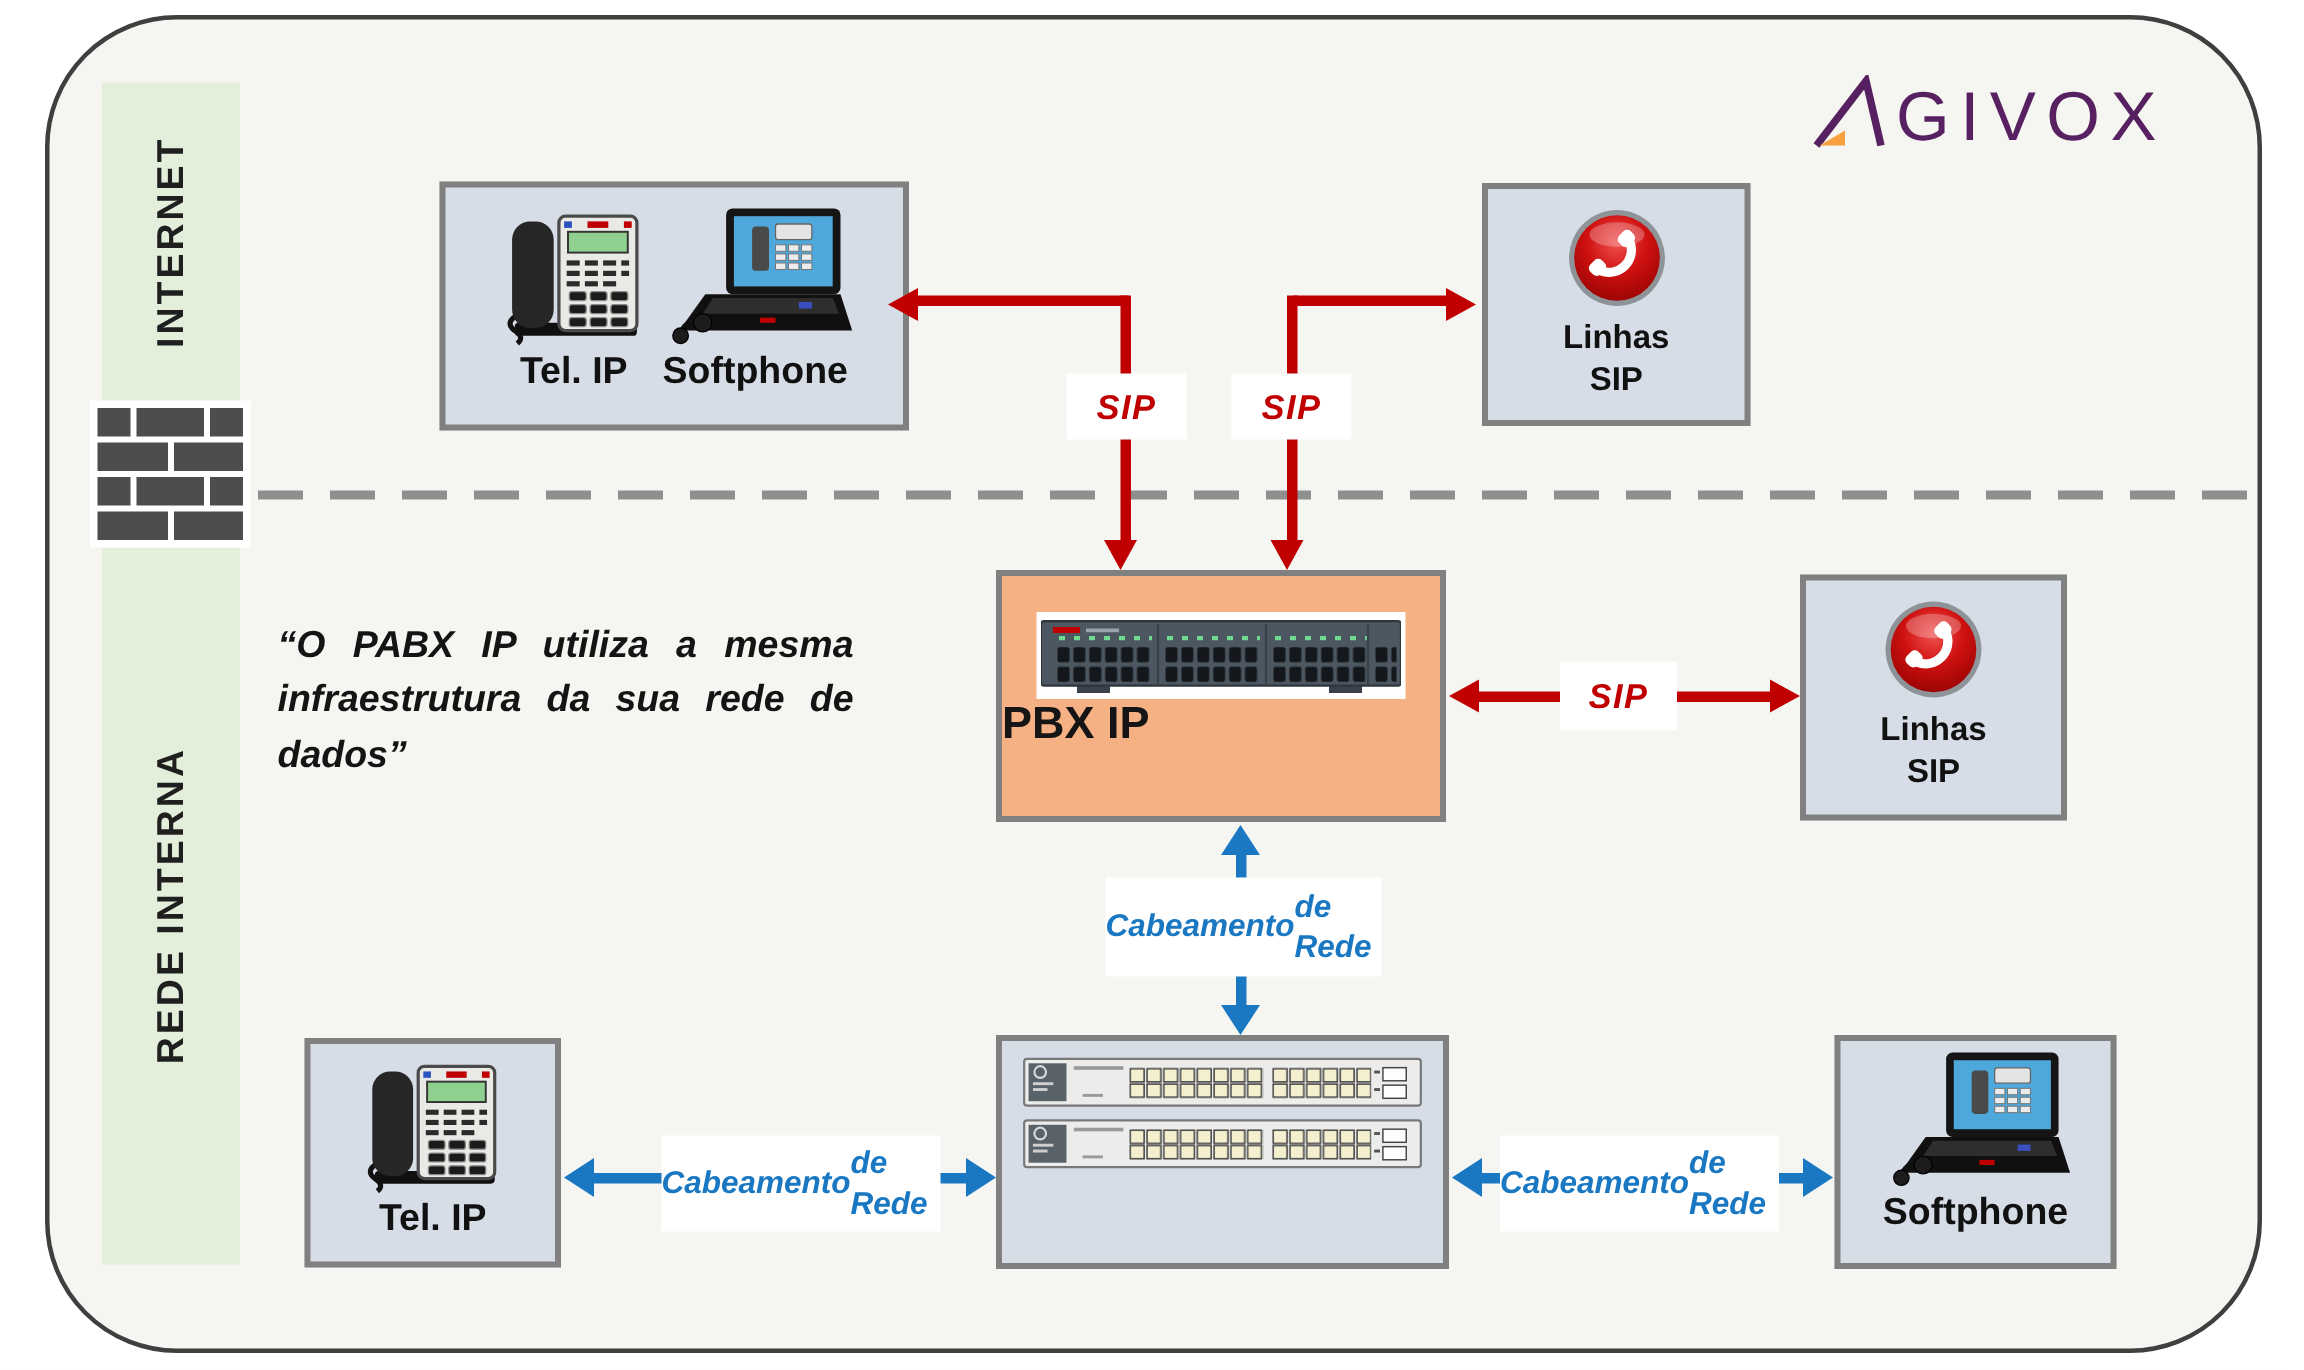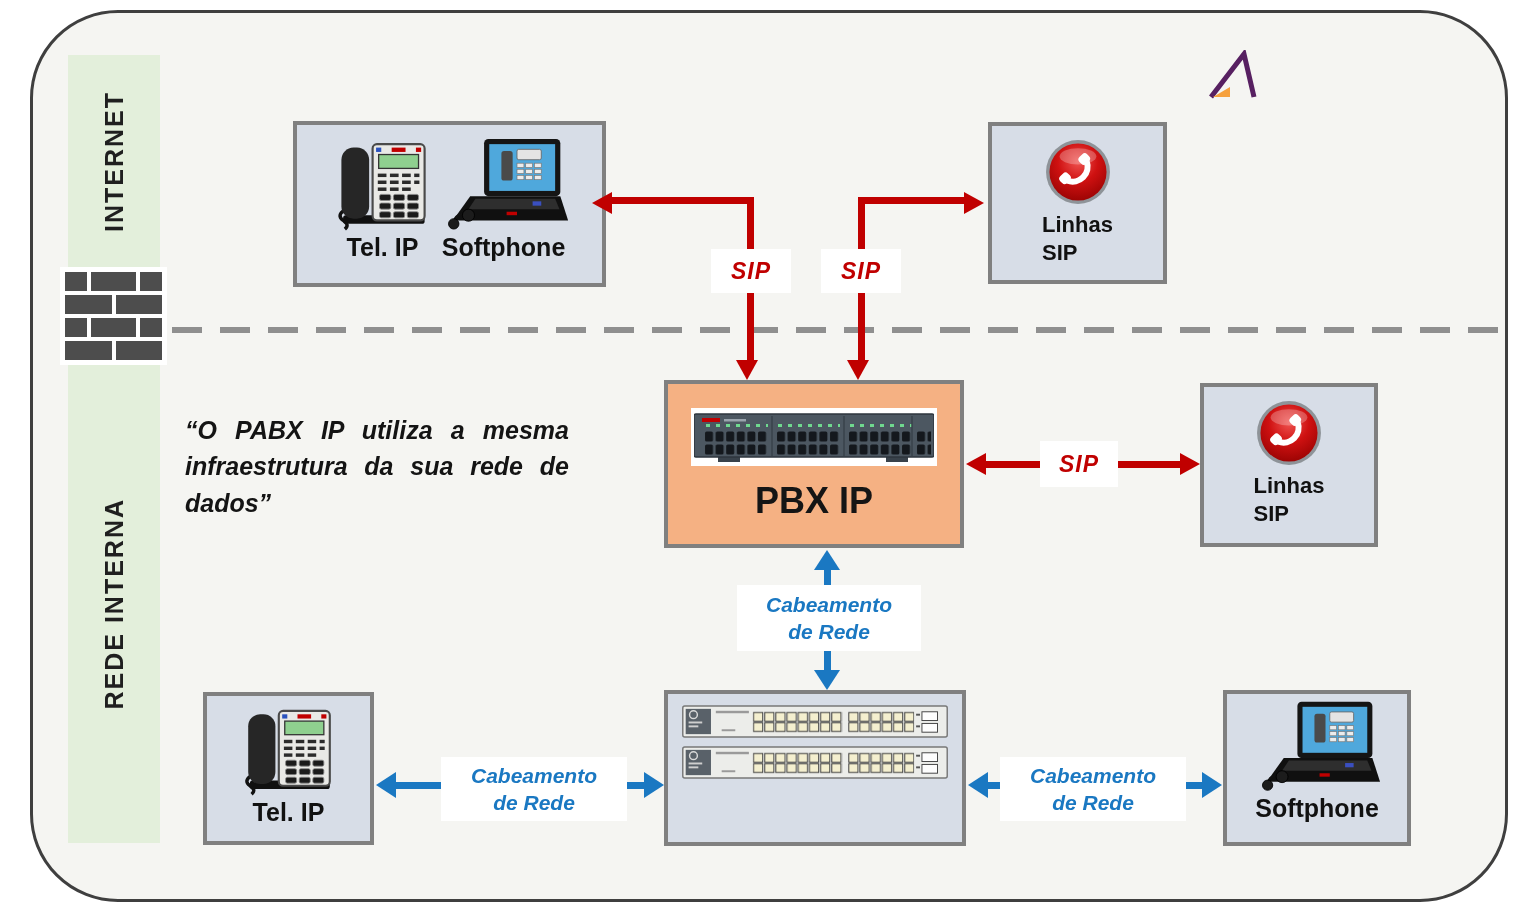--- a/index.html
+++ b/index.html
@@ -38,27 +38,27 @@
   .node-pbx { background:var(--c-orange,#f5b183); }
 
   #node-top-left { left:293px; top:121px; width:313px; height:166px;
                    display:flex; justify-content:center; align-items:flex-start; gap:4px; padding-top:12px; }
   .dev-col { display:flex; flex-direction:column; align-items:center; }
   .dev-label { font-size:25px; font-weight:bold; color:#111; margin-top:2px; white-space:nowrap; }
 
   #node-sip-top { left:988px; top:122px; width:179px; height:162px; }
   #node-sip-right { left:1200px; top:383px; width:178px; height:164px; }
   .sipnode { display:flex; flex-direction:column; align-items:center; padding-top:12px; }
-  .sip-lines { font-weight:bold; font-size:22px; line-height:1.25; color:#111; margin-top:5px; }
+  .sip-lines { text-align:center; font-weight:bold; font-size:22px; line-height:1.25; color:#111; margin-top:5px; }
   .sip-lines span { display:block; }
 
   #node-pbx { left:664px; top:380px; width:300px; height:168px; padding-top:24px; }
   .pbx-strip { margin:0 auto; width:246px; height:58px; background:#fff;
                display:flex; align-items:center; justify-content:center; }
-  .pbx-label { text-align:center; font-size:36px; font-weight:bold; color:#151515; margin-top:14px; }
+  .pbx-label { font-size:30px; font-weight:bold; color:#151515; margin-top:0; }
 
   #node-lan { left:664px; top:690px; width:302px; height:156px; padding-top:10px; }
   .sw-wrap { width:276px; margin:0 auto 6px auto; display:block; }
   .lan-label { text-align:center; font-size:25px; font-weight:bold; color:#111; margin-top:2px; }
 
   #node-telip { left:203px; top:692px; width:171px; height:153px;
                 display:flex; flex-direction:column; align-items:center; padding-top:8px; }
   #node-soft { left:1223px; top:690px; width:188px; height:156px;
                display:flex; flex-direction:column; align-items:center; padding-top:6px; }
 
@@ -72,21 +72,21 @@
   .rh-right { border-width:11px 0 11px 20px; border-color:transparent transparent transparent var(--c-red,#c00000); }
   .rh-down  { border-width:20px 11px 0 11px; border-color:var(--c-red,#c00000) transparent transparent transparent; }
   .bh-left  { border-width:13px 20px 13px 0; border-color:transparent var(--c-blue,#1a78c2) transparent transparent; }
   .bh-right { border-width:13px 0 13px 20px; border-color:transparent transparent transparent var(--c-blue,#1a78c2); }
   .bh-up    { border-width:0 13px 20px 13px; border-color:transparent transparent var(--c-blue,#1a78c2) transparent; }
   .bh-down  { border-width:20px 13px 0 13px; border-color:var(--c-blue,#1a78c2) transparent transparent transparent; }
 
   .conn-label { position:absolute; background:#ffffff; display:flex; align-items:center;
                 justify-content:center; font-weight:bold; font-style:italic; z-index:5; }
   .sip-conn { color:var(--c-red,#c00000); font-size:23px; letter-spacing:1px; }
-  .cab-conn { color:var(--c-blue,#1a78c2); font-size:21px; line-height:1.3; text-align:left; flex-direction:column; }
+  .cab-conn { color:var(--c-blue,#1a78c2); font-size:21px; line-height:1.3; text-align:left; flex-direction:row; }
   .cab-conn span { display:block; }
 </style>
 </head>
 <body>
 
 <svg width="0" height="0" style="position:absolute" aria-hidden="true">
   <defs>
     <radialGradient id="redg" cx="50%" cy="32%" r="78%">
       <stop offset="0%" stop-color="#ef5350"></stop>
       <stop offset="45%" stop-color="#cf1111"></stop>
@@ -106,20 +106,21 @@
 
 <div class="stage">
   <div class="canvas"></div>
 
 
   <div class="logo">
     <svg width="54" height="50" viewBox="0 0 54 50">
       <path d="M3 47 L36 4 L46 47" fill="none" stroke="#572061" stroke-width="5"></path>
       <polygon points="5,47 22,47 22,37" fill="#f6a13e"></polygon>
     </svg>
+    <span class="logo-rest">GIVOX</span>
   </div>
 
   <div class="band band-internet">
     <span class="band-label">INTERNET</span>
   </div>
   <div class="band band-internal">
     <span class="band-label">REDE INTERNA</span>
   </div>
 
   <div class="firewall">

